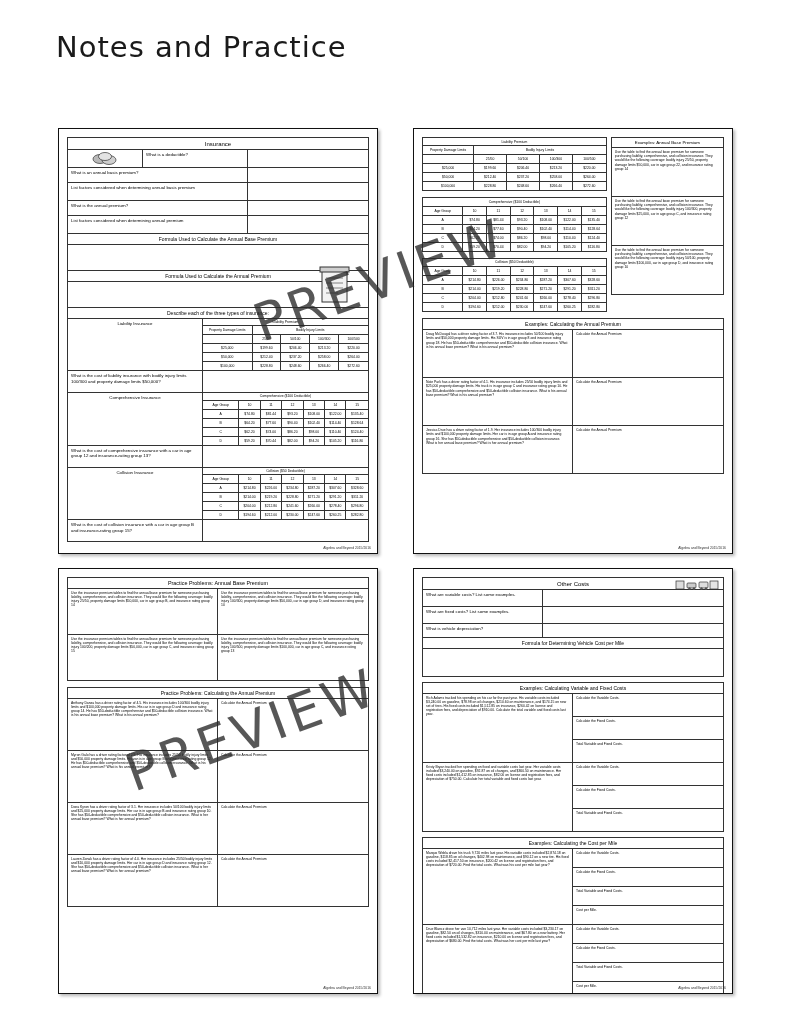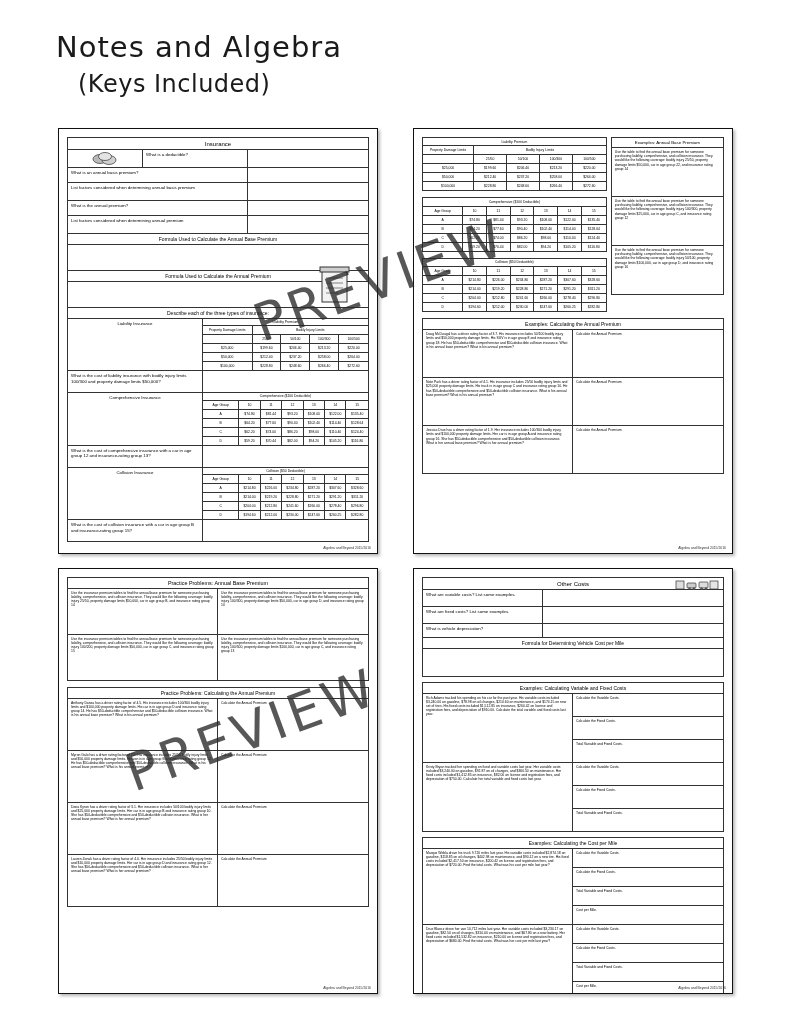--- a/index.html
+++ b/index.html
@@ -27,22 +27,21 @@
   .preview-wm{position:absolute;font-family:"DejaVu Sans",sans-serif;font-weight:400;font-size:52px;letter-spacing:4px;color:rgba(40,40,40,0.78);transform:rotate(-20deg);pointer-events:none;white-space:nowrap;}
 
   .footer-note{position:absolute;bottom:3px;right:6px;font-size:3.4px;color:#333;}
 
   .blank{}
 </style>
 </head>
 <body>
 
 <div class="title-block">
-  <div class="title-main">Notes and Algebra</div>
-  <div class="title-sub">(Keys Included)</div>
+  <div class="title-main">Notes and Practice</div>
 </div>
 
 <div class="sheet" style="left:58px;top:128px;width:318px;height:424px;">
   <div class="sheet-inner">
 
     <div class="box" style="font-size:6px;text-align:center;padding:2.5px 0;">
       <span>Insurance</span>
     </div>
 
     <div class="tbl" style="border-top:none;">

